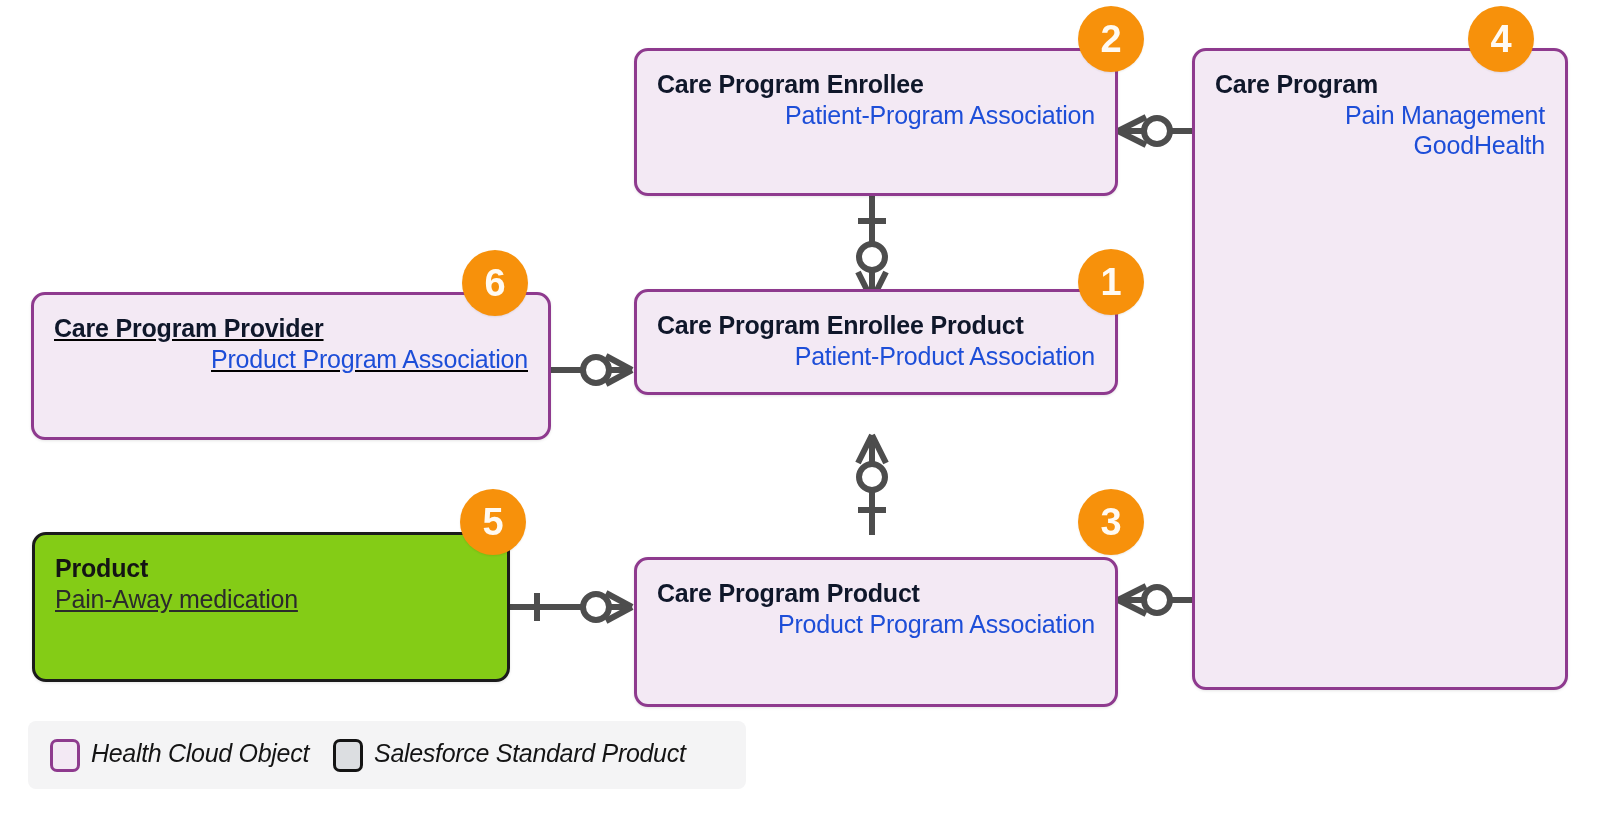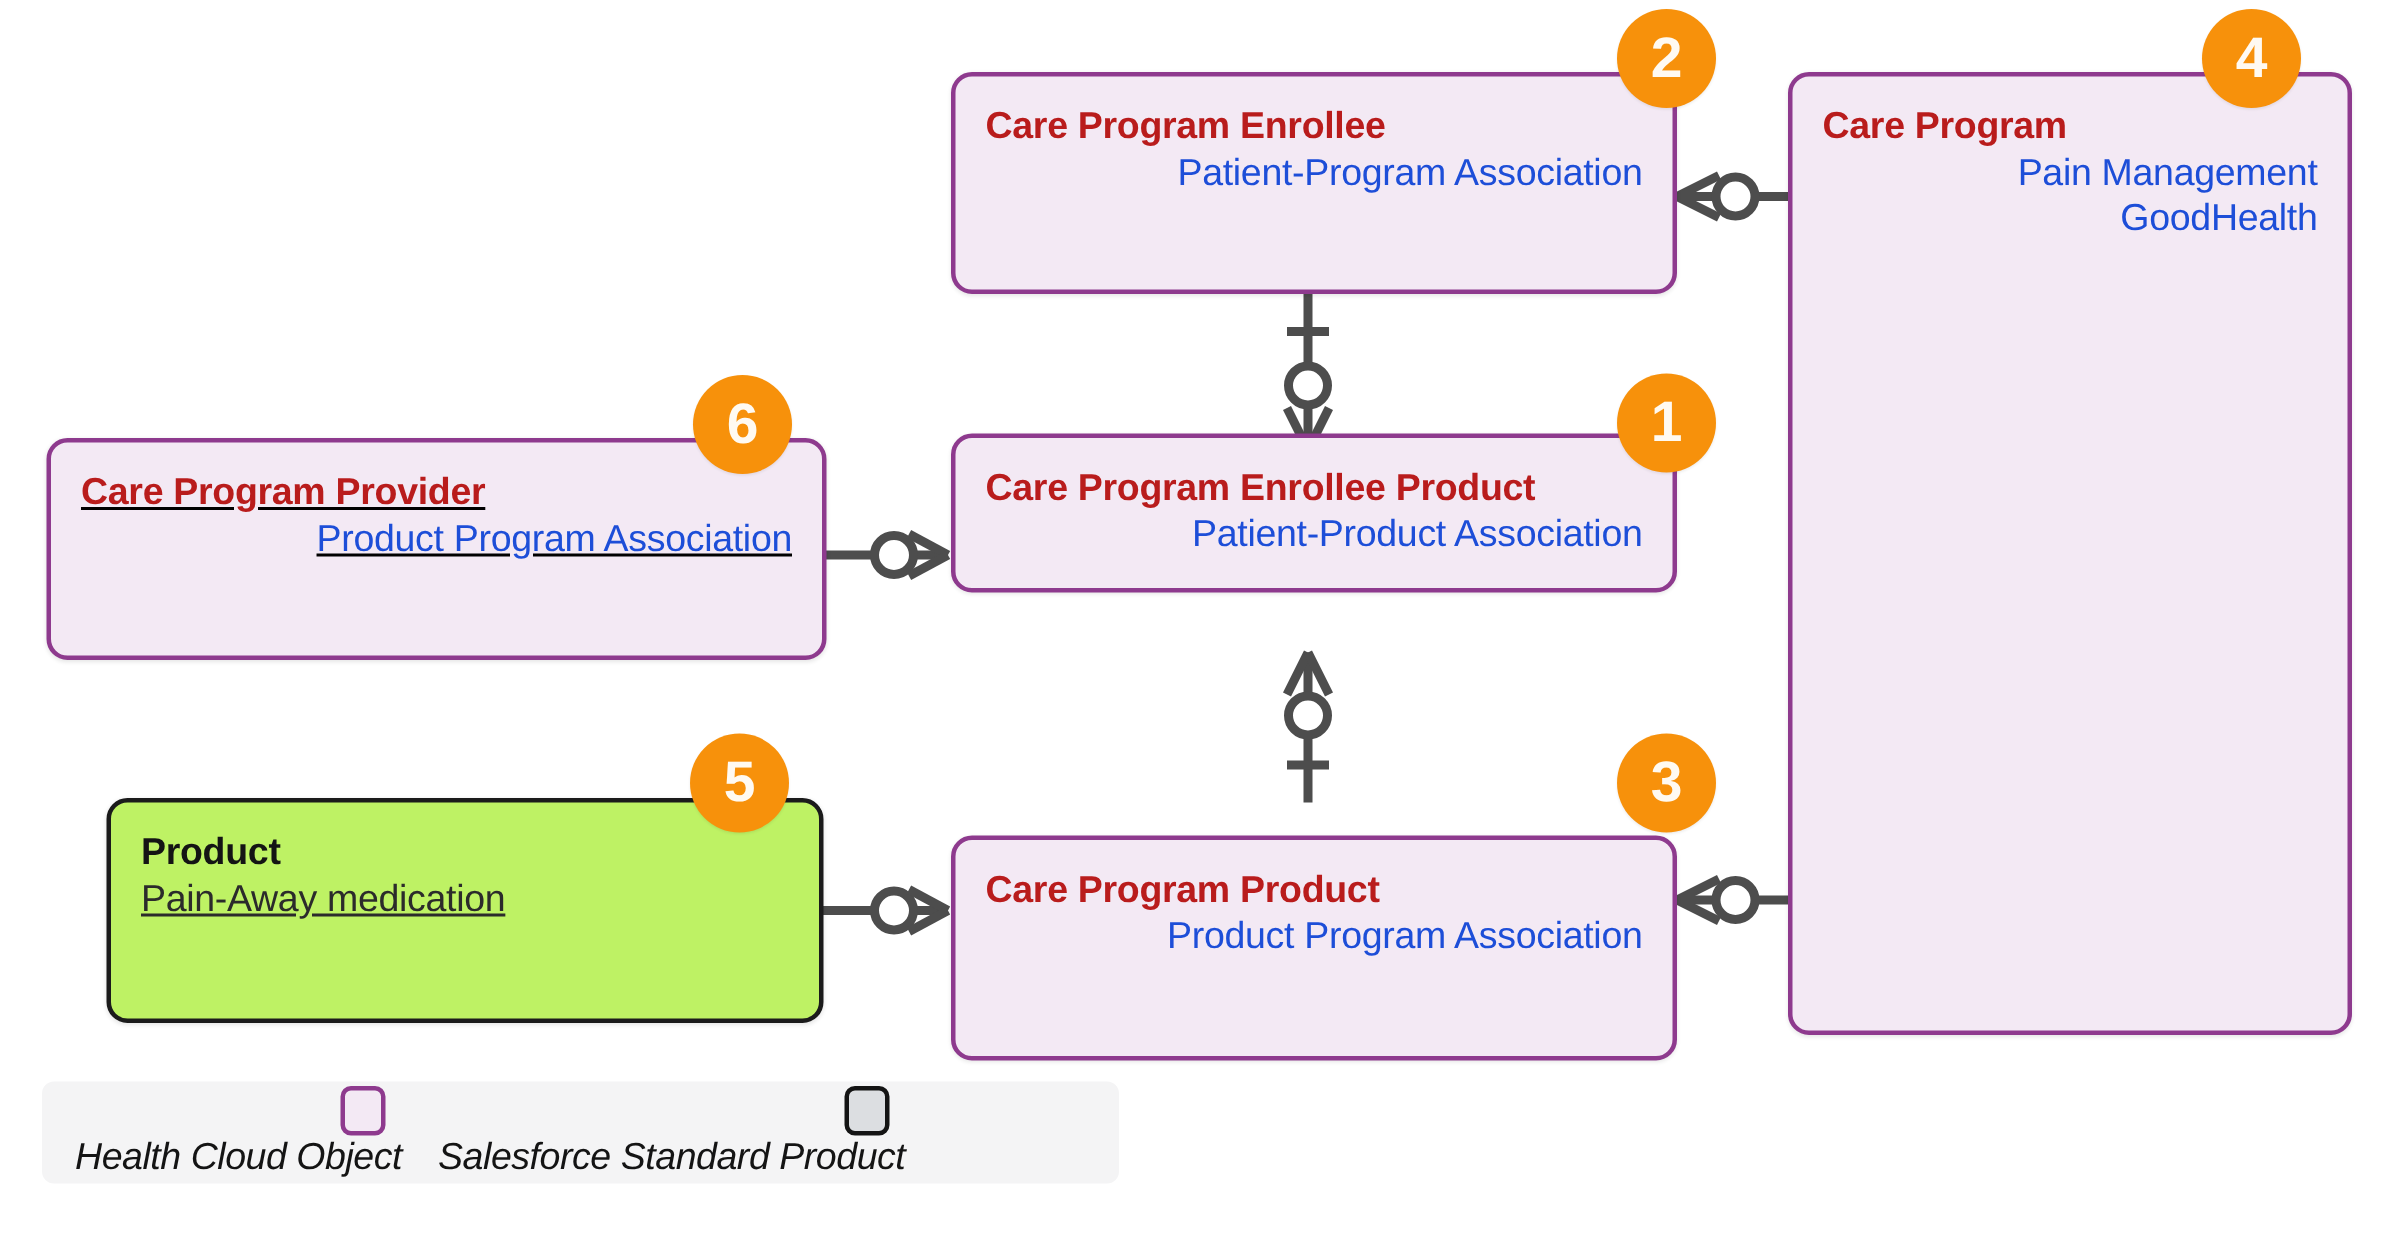--- a/index.html
+++ b/index.html
@@ -34,40 +34,39 @@
     border-radius: 14px;
     padding: 18px 20px 16px 20px;
     z-index: 3;
   }
   .entity.hc {
     background: #f3e9f4;
     border: 3px solid #8e3a8e;
     box-shadow: 0 1px 3px rgba(0,0,0,0.10);
   }
   .entity.std {
-    background: #bef264;
+    background: #84cc16;
     border: 3px solid #1b1b1b;
     box-shadow: 0 1px 3px rgba(0,0,0,0.10);
-    margin-left: 39px;
   }
   .ent-title {
     font-size: 25px;
     font-weight: bold;
     line-height: 1.22;
     letter-spacing: -0.2px;
     white-space: nowrap;
   }
   .ent-sub {
     font-size: 25px;
     font-weight: normal;
     line-height: 1.22;
     letter-spacing: -0.2px;
     white-space: nowrap;
   }
-  .hc .ent-title { color: #b91c1c; }
+  .hc .ent-title { color: #0f172a; }
   .hc .ent-sub   { color: #1d4ed8; text-align: right; }
   .std .ent-title { color: #141414; }
   .std .ent-sub   { color: #2b2b2b; text-decoration: underline; }
 
   
   .badge {
     position: absolute;
     width: 66px;
     height: 66px;
     border-radius: 50%;
@@ -91,22 +90,21 @@
     width: 718px;
     height: 68px;
     background: #f4f4f5;
     border-radius: 8px;
     display: flex;
     align-items: center;
     z-index: 5;
   }
   .legend-item {
     display: flex;
-    align-items: flex-end;
-    flex-direction: column;
+    align-items: flex-start;
   }
   .legend-item.first { margin-left: 22px; }
   .legend-item.second { margin-left: 24px; }
   .sw {
     box-sizing: border-box;
     width: 30px;
     height: 33px;
     border-radius: 7px;
     margin-right: 11px;
   }

